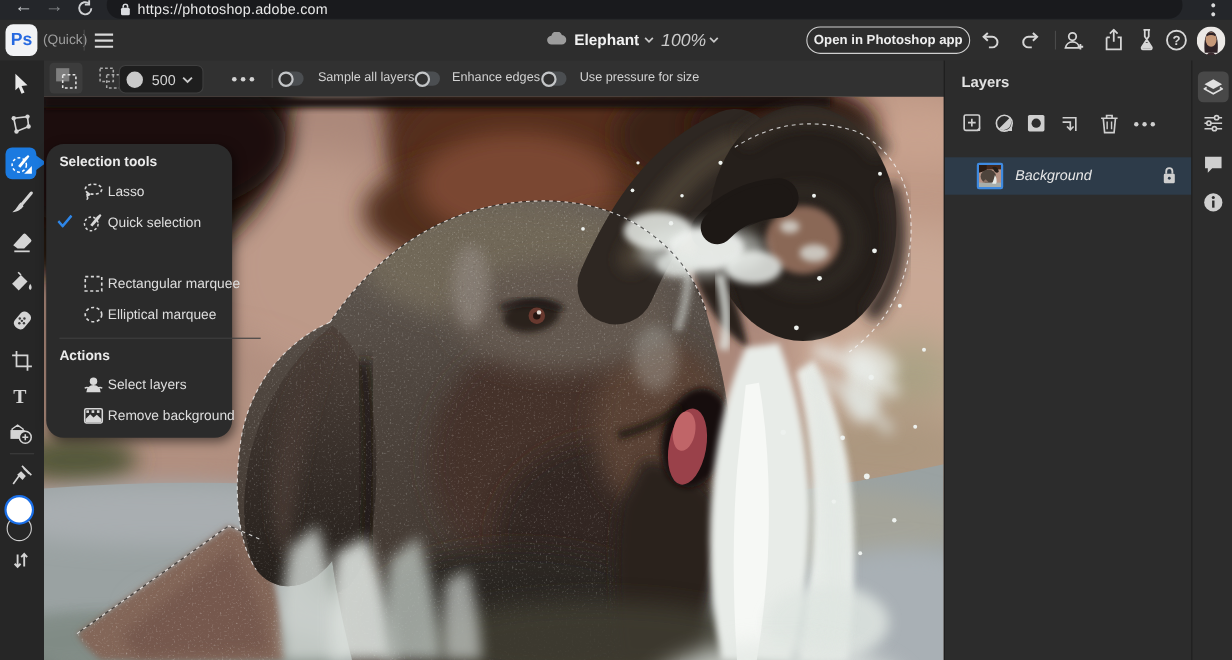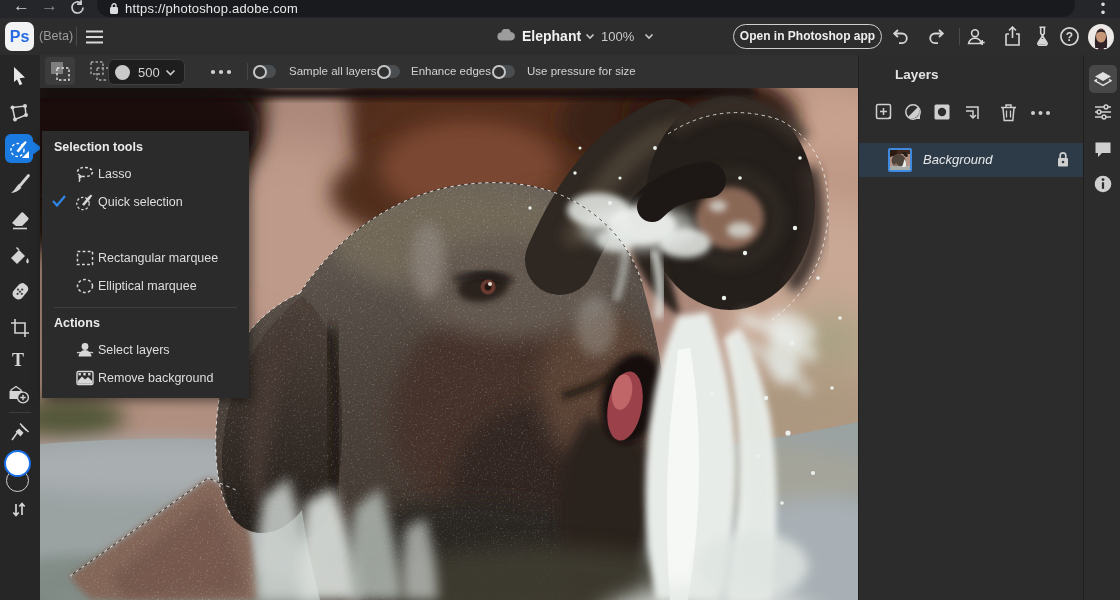--- a/index.html
+++ b/index.html
@@ -18,21 +18,21 @@
     border-radius:7px; color:#2669e0; font-weight:bold; font-size:16px; text-align:center; line-height:29px; }
   .dim { color:#9d9d9d; }
   .vdiv { position:absolute; width:1px; background:#4a4a4a; }
   
   #toolbar { position:absolute; left:0; top:55px; width:40px; height:545px; background:#262626; }
   #optionsbar { position:absolute; left:40px; top:55px; width:818px; height:33px; background:#313131; }
   #canvas { position:absolute; left:40px; top:88px; width:818px; height:512px; background:#b09086; overflow:hidden; }
   #layers { position:absolute; left:858px; top:55px; width:225px; height:545px; background:#2c2c2c; border-left:1px solid #1f1f1f; }
   #strip { position:absolute; left:1083px; top:55px; width:37px; height:545px; background:#2c2c2c; border-left:1px solid #1f1f1f; }
   
-  #flyout { position:absolute; left:42px; top:131px; width:207px; height:267px; background:#2b2b2b; border-radius:0;
+  #flyout { position:absolute; left:42px; top:131px; width:169px; height:267px; background:#2b2b2b; border-radius:16px;
     box-shadow:2px 3px 10px rgba(0,0,0,.5); z-index:30; color:#dedede; font-size:12.5px; }
   .fhead { font-weight:bold; color:#ebebeb; }
   .frow { position:absolute; left:0; width:207px; height:28px; }
   .frow .lbl { position:absolute; left:56px; top:7px; }
   .ficon { position:absolute; left:33px; top:4px; width:20px; height:20px; }
   
   .tgl { position:absolute; top:10px; width:23px; height:13px; border-radius:7px; background:#4b4e51; }
   .tgl::after { content:""; position:absolute; left:0px; top:-0.5px; width:10px; height:10px;
     border-radius:50%; border:2px solid #c4c6c8; background:#313131; }
   .optlbl { position:absolute; top:10px; font-size:11.5px; color:#d2d2d2; }
@@ -52,38 +52,38 @@
       <rect x="1" y="4" width="8" height="7" rx="1.4" fill="#dadce0"></rect>
       <path d="M3 4 V2.8 A2 2 0 0 1 7 2.8 V4" fill="none" stroke="#dadce0" stroke-width="1.4"></path>
     </svg>
     <span id="urltext">https://photoshop.adobe.com</span>
   </div>
   <div class="abs" style="left:1100px; top:-7px; color:#d9dadc; font-size:13px; letter-spacing:0; line-height:8px; width:6px; text-align:center;">•<br>•<br>•</div>
 </div>
 
 <div id="topbar">
   <div id="pslogo">Ps</div>
-  <span class="abs dim" style="left:39px; top:11px; font-size:12.5px;">(Beta)</span>
+  <span class="abs dim" style="left:39px; top:11px; font-size:12.5px;">(Quick)</span>
   <div class="vdiv" style="left:76px; top:9px; height:19px;"></div>
   <svg class="abs" style="left:86px; top:11px;" width="17" height="16" viewBox="0 0 17 16">
     <g stroke="#d9d9d9" stroke-width="2">
         <path d="M0 2.5 H17"></path>
         <path d="M0 8 H17"></path>
         <path d="M0 13.5 H17"></path>
       </g>
   </svg>
 
   <svg class="abs" style="left:497px; top:11px;" width="18" height="13" viewBox="0 0 18 13">
     <path d="M4.6 11.5 a4 4 0 0 1 -.4-8 a5 5 0 0 1 9.6-.6 a3.6 3.6 0 0 1 -.4 8.6 Z" fill="#9c9c9c"></path>
   </svg>
   <span class="abs" style="left:522px; top:10px; font-size:14px; color:#f1f1f1; font-weight:600;">Elephant</span>
   <svg class="abs" style="left:585px; top:15px;" width="10" height="7" viewBox="0 0 10 7">
       <path d="M1.5 1.5 L5 5 L8.5 1.5" stroke="#c9c9c9" stroke-width="1.6" fill="none"></path>
     </svg>
-  <span class="abs" style="left:601px; top:11px; font-size:13px; color:#c9c9c9;">100%</span>
+  <span class="abs" style="left:601px; top:11px; font-size:16px; color:#c9c9c9;font-style:italic;">100%</span>
   <svg class="abs" style="left:644px; top:15px;" width="10" height="7" viewBox="0 0 10 7">
       <path d="M1.5 1.5 L5 5 L8.5 1.5" stroke="#c9c9c9" stroke-width="1.6" fill="none"></path>
     </svg>
 
   <div class="abs" style="left:733px; top:6px; width:149px; height:25px; border:1.5px solid #cfcfcf; border-radius:13px; color:#eeeeee; font-size:12px; font-weight:600; text-align:center; line-height:22px;">Open in Photoshop app</div>
   <svg class="abs" style="left:891px; top:11px;" width="18" height="15" viewBox="0 0 18 15">
     <path d="M3.5 4.5 H11 a4.8 4.8 0 0 1 0 9.6 H8" fill="none" stroke="#d6d6d6" stroke-width="1.8"></path>
     <path d="M7 1 L3.2 4.5 L7 8" fill="none" stroke="#d6d6d6" stroke-width="1.8"></path>
   </svg>
   <svg class="abs" style="left:928px; top:11px;" width="18" height="15" viewBox="0 0 18 15">
@@ -406,21 +406,21 @@
     <path d="M628 46 Q680 12 740 32 Q792 60 788 130 Q782 195 732 232"></path>
   </g>
   <g fill="none" stroke="#222" stroke-width="1" stroke-dasharray="3.5 3.5" stroke-dashoffset="3.5" opacity=".7">
     <path d="M30 488 L168 390 L196 402"></path>
     <path d="M260 205 C300 145 355 108 415 98 C462 90 508 96 542 118 C572 137 592 163 602 195"></path>
   </g>
 </svg>
 </div>
 
 <div id="layers">
-  <span class="abs" style="left:15px; top:12px; font-size:13.5px; font-weight:bold; color:#e3e3e3;margin-left:21px;">Layers</span>
+  <span class="abs" style="left:15px; top:12px; font-size:13.5px; font-weight:bold; color:#e3e3e3;">Layers</span>
   <svg class="abs" style="left:16px; top:48px;" width="20" height="20" viewBox="0 0 20 20">
     <rect x="1.5" y="1.5" width="14" height="14" rx="1.5" fill="none" stroke="#cfcfcf" stroke-width="1.5"></rect>
     <path d="M8.5 5 v7 M5 8.5 h7" stroke="#cfcfcf" stroke-width="1.5"></path>
     <path d="M16 12 v4 h-4 Z" fill="#cfcfcf"></path>
   </svg>
   <svg class="abs" style="left:45px; top:48px;" width="20" height="20" viewBox="0 0 20 20">
     <circle cx="9" cy="9" r="7.2" fill="none" stroke="#cfcfcf" stroke-width="1.5"></circle>
     <path d="M4 14 L14 4 A7.2 7.2 0 0 1 4 14 Z" fill="#cfcfcf"></path>
     <path d="M16 12 v4 h-4 Z" fill="#cfcfcf"></path>
   </svg>

